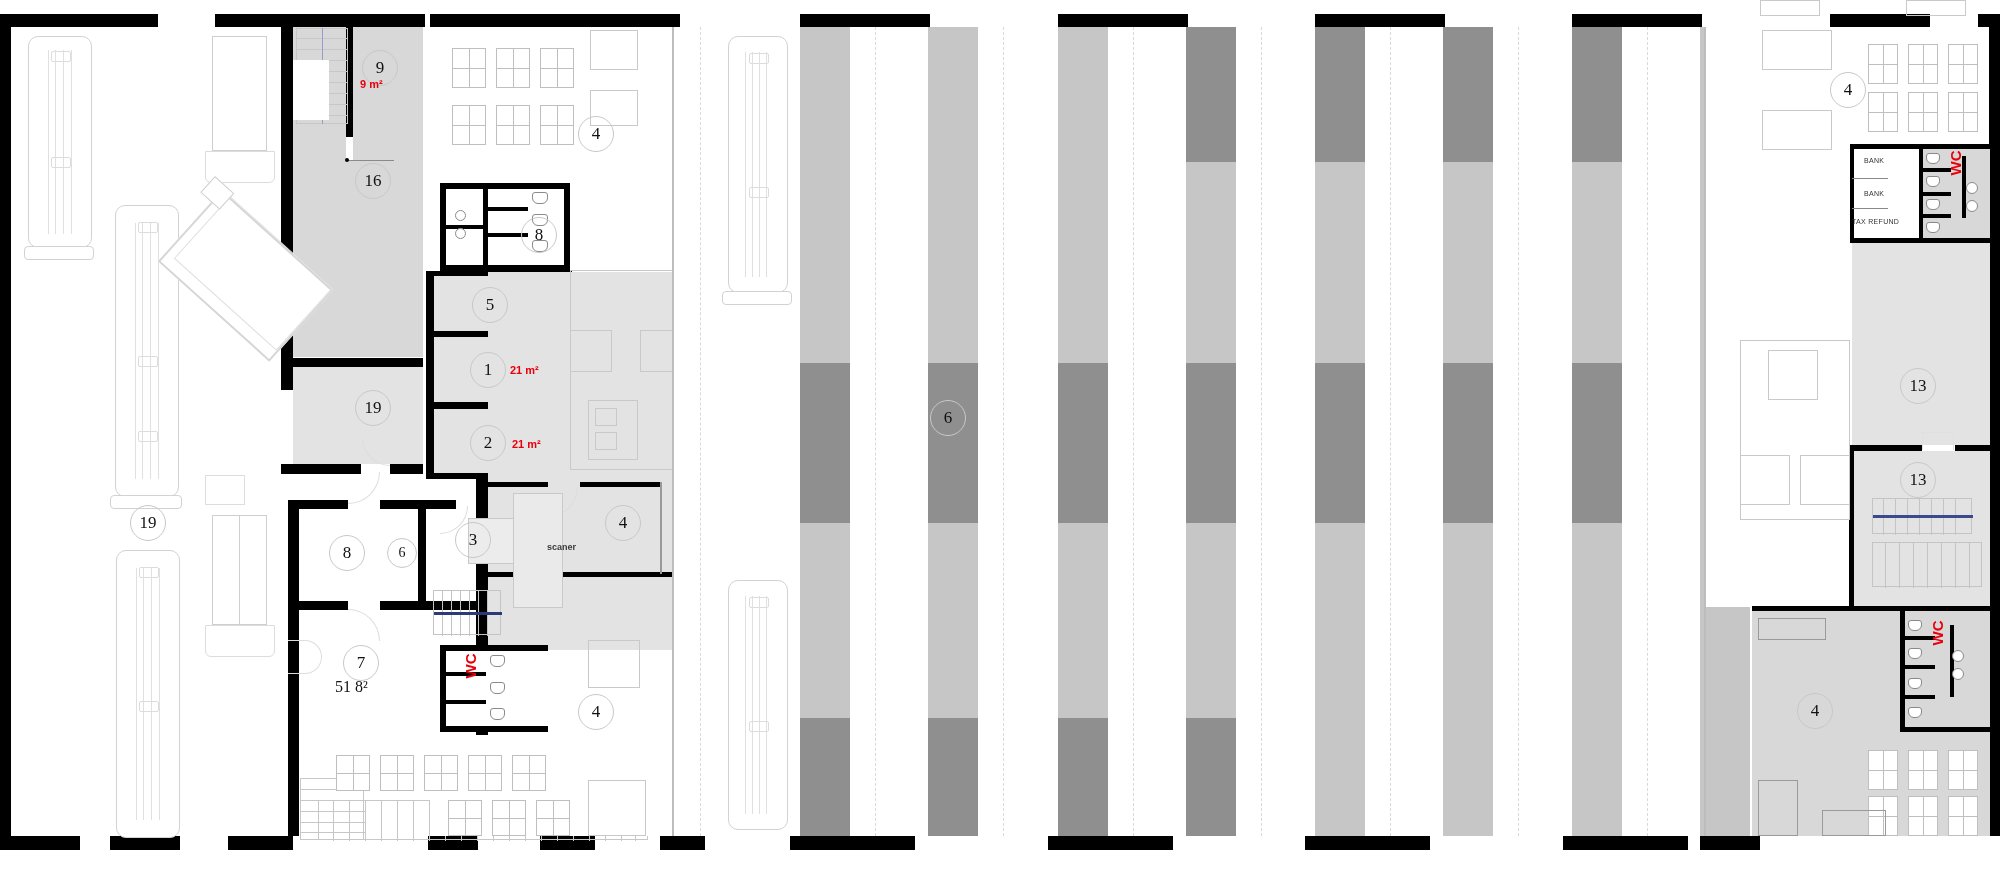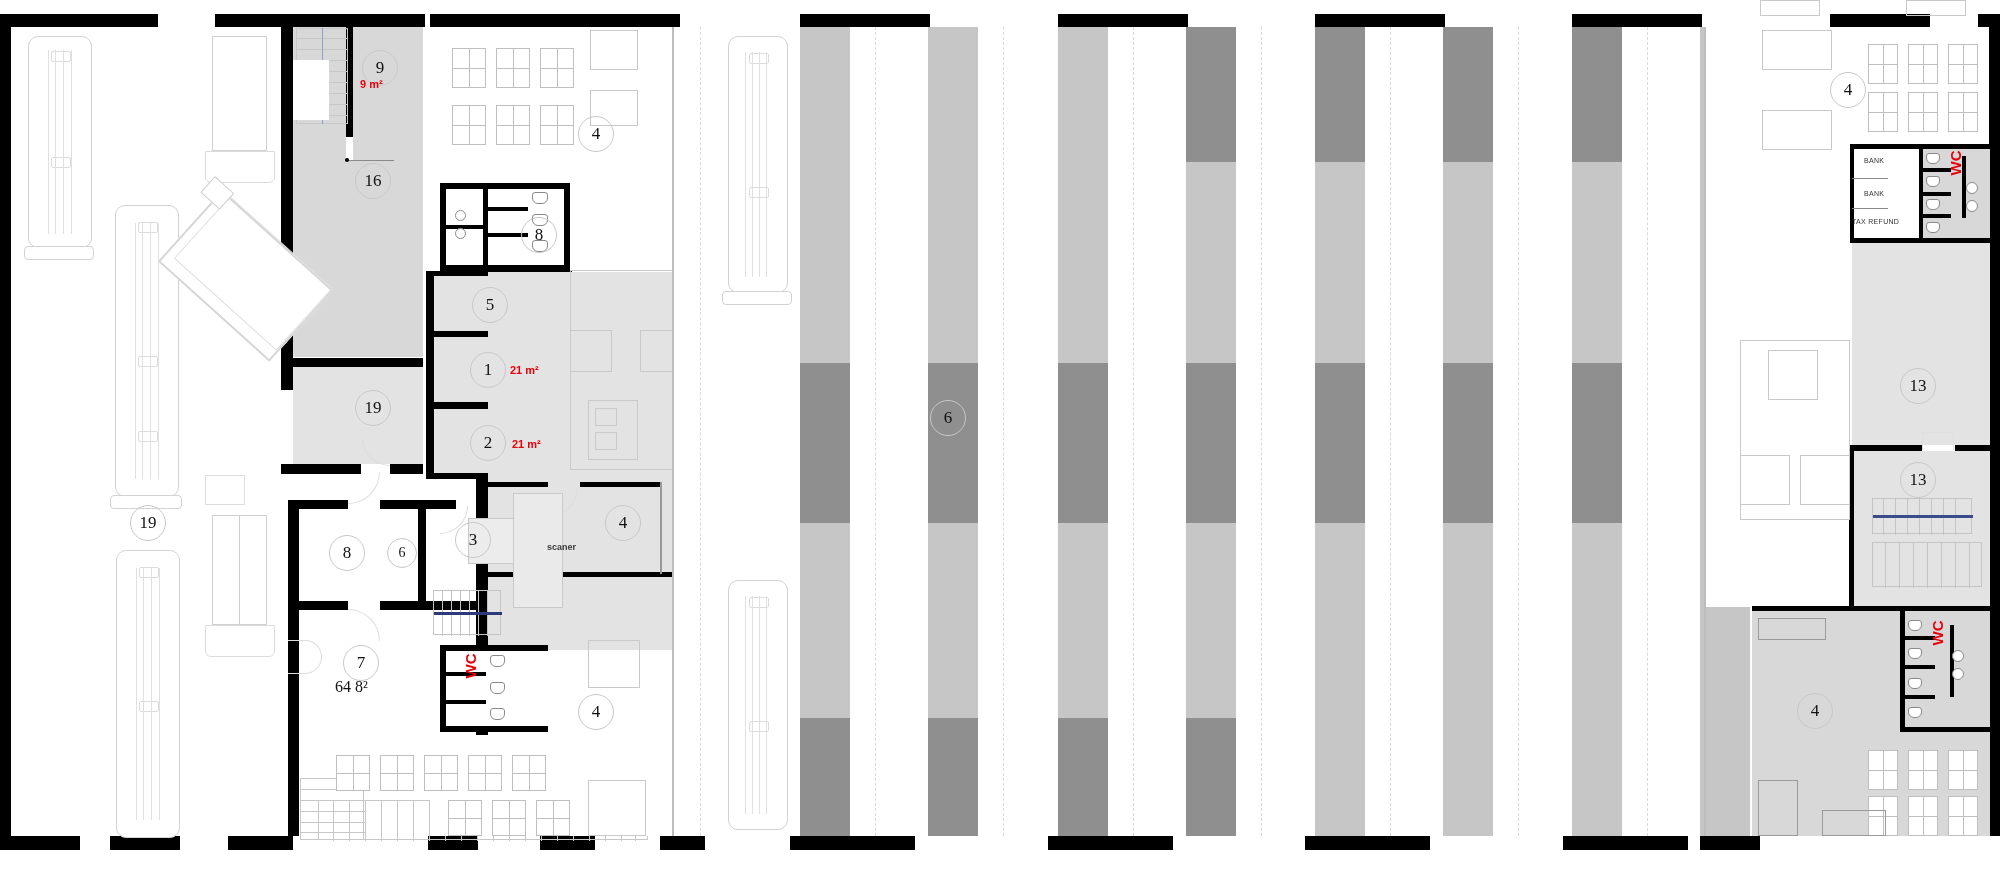--- a/index.html
+++ b/index.html
@@ -197,21 +197,21 @@
     </div>
 
   <div class="abs" style="left:348px;top:472px;width:32px;height:32px;border:1px solid #ddd;border-radius:0 0 32px 0;border-top:none;border-left:none;"></div>
   <div class="abs" style="left:348px;top:609px;width:32px;height:32px;border:1px solid #ddd;border-radius:0 32px 0 0;border-bottom:none;border-left:none;"></div>
   <div class="abs" style="left:440px;top:506px;width:28px;height:28px;border:1px solid #ddd;border-radius:0 0 28px 0;border-top:none;border-left:none;"></div>
   <div class="abs" style="left:205px;top:475px;width:40px;height:30px;border:1px solid #ddd;"></div>
 
   <div class="tag" style="left:343px;top:645px;">
       <span>7</span>
     </div>
-  <div class="bigtxt" style="left:335px;top:678px;"><span>64 8²</span></div>
+  <div class="bigtxt" style="left:335px;top:678px;"><span>51 8²</span></div>
   <div class="abs" style="left:288px;top:640px;width:34px;height:34px;border:1px solid #ddd;border-radius:0 34px 34px 0;border-left:none;"></div>
 
   <div class="abs" style="left:300px;top:778px;width:64px;height:62px;border:1px solid #c7c7c7;">
     <div class="abs" style="left:0;top:10px;width:64px;height:1px;background:#c7c7c7;"></div>
     <div class="abs" style="left:0;top:21px;width:64px;height:1px;background:#c7c7c7;"></div>
     <div class="abs" style="left:0;top:32px;width:64px;height:1px;background:#c7c7c7;"></div>
     <div class="abs" style="left:0;top:43px;width:64px;height:1px;background:#c7c7c7;"></div>
     <div class="abs" style="left:0;top:53px;width:64px;height:1px;background:#c7c7c7;"></div>
   </div>
   <div class="abs" style="left:318px;top:800px;width:330px;height:40px;border:1px solid #c7c7c7;">

